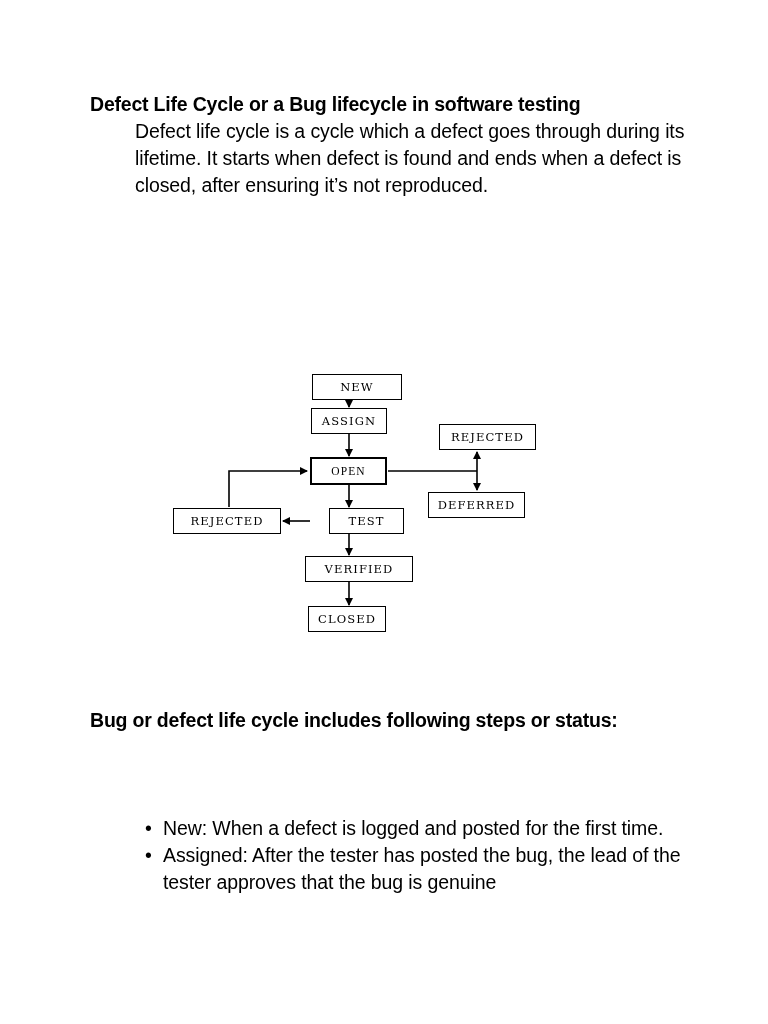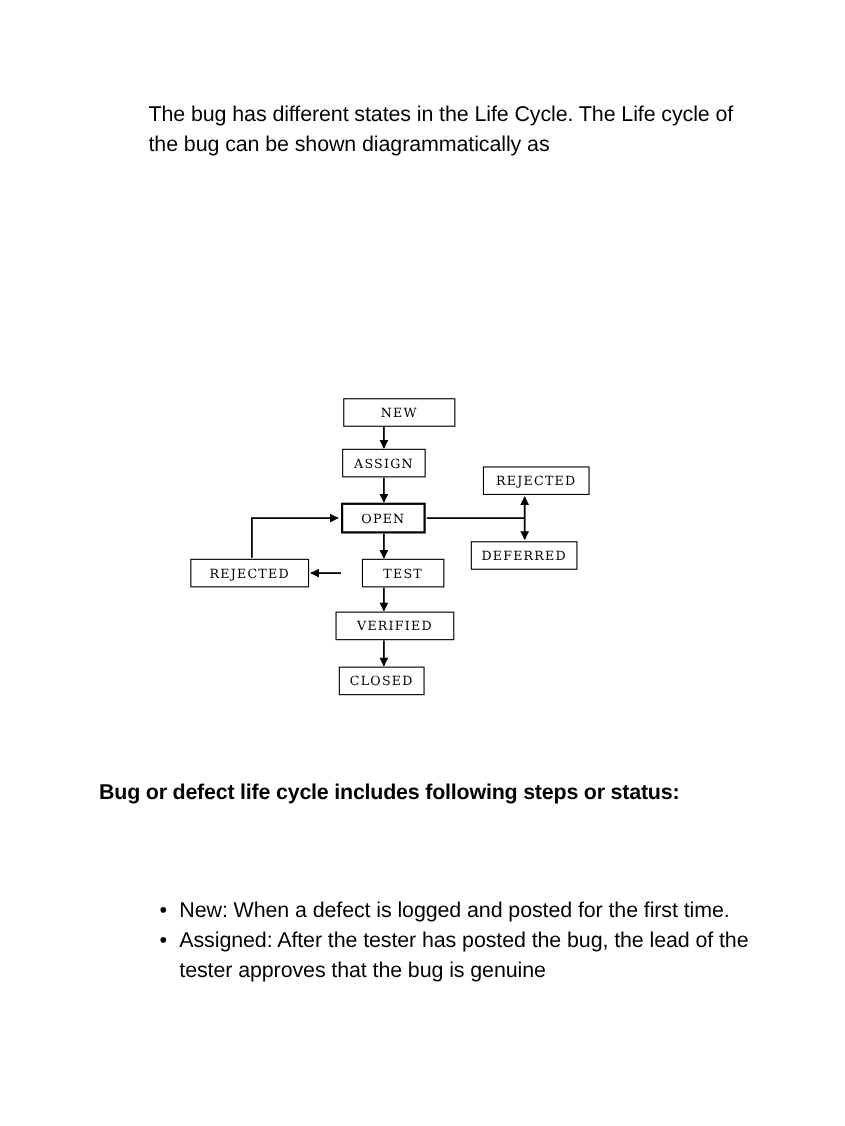--- a/index.html
+++ b/index.html
@@ -64,20 +64,21 @@
     letter-spacing: 1.1px;
     text-align: center;
     display: flex;
     align-items: center;
     justify-content: center;
     color: #000;
     white-space: nowrap;
   }
   .node.emphasis {
     border-width: 2.5px;
+    font-family: Liberation Serif, serif;
   }
 
   
   .bottom-text {
     position: absolute;
     left: 90px;
     top: 707px;
     width: 600px;
   }
   .section-head {
@@ -114,21 +115,22 @@
   .bullets li b {
     font-weight: normal;
   }
 </style>
 </head>
 <body>
 
 <div class="page">
 
   <div class="top-text">
-    <p class="para">The bug has different states in the Life Cycle. The Life cycle of the bug can be shown diagrammatically as</p>
+    <h1 class="doc-title">Defect Life Cycle or a Bug lifecycle in software testing</h1>
+    <p class="para">Defect life cycle is a cycle which a defect goes through during its lifetime. It starts when defect is found and ends when a defect is closed, after ensuring it’s not reproduced.</p>
   </div>
 
   <div class="diagram">
 
     <svg width="768" height="330" viewBox="0 0 768 330" style="position:absolute;left:0;top:0;">
       <defs>
         <marker id="ah-down" markerWidth="10" markerHeight="10" refX="5" refY="8" orient="0" markerUnits="userSpaceOnUse">
           <polygon points="1,1 9,1 5,9" fill="#000"></polygon>
         </marker>
         <marker id="ah-up" markerWidth="10" markerHeight="10" refX="5" refY="2" orient="0" markerUnits="userSpaceOnUse">
@@ -159,21 +161,21 @@
         <path d="M 229 177 L 229 141 L 307 141" marker-end="url(#ah-right)"></path>
 
         <line x1="388" y1="141" x2="477" y2="141"></line>
 
         <line x1="477" y1="141" x2="477" y2="122" marker-end="url(#ah-up)"></line>
 
         <line x1="477" y1="141" x2="477" y2="160" marker-end="url(#ah-down)"></line>
       </g>
     </svg>
 
-    <div class="node" style="left: 312px; top: 32px; width: 102px; height: 26px;">NEW</div>
+    <div class="node" style="left: 312px; top: 44px; width: 90px; height: 26px;">NEW</div>
     <div class="node" style="left: 311px; top: 78px; width: 76px; height: 26px;">ASSIGN</div>
     <div class="node emphasis" style="left: 310px; top: 127px; width: 77px; height: 28px;">OPEN</div>
     <div class="node" style="left: 428px; top: 94px; width: 97px; height: 26px; margin-left: 11px;">REJECTED</div>
     <div class="node" style="left: 428px; top: 162px; width: 97px; height: 26px;">DEFERRED</div>
     <div class="node" style="left: 173px; top: 178px; width: 108px; height: 26px;">REJECTED</div>
     <div class="node" style="left: 311px; top: 178px; width: 75px; height: 26px; margin-left: 18px;">TEST</div>
     <div class="node" style="left: 305px; top: 226px; width: 108px; height: 26px;">VERIFIED</div>
     <div class="node" style="left: 308px; top: 276px; width: 78px; height: 26px;">CLOSED</div>
   </div>
 

